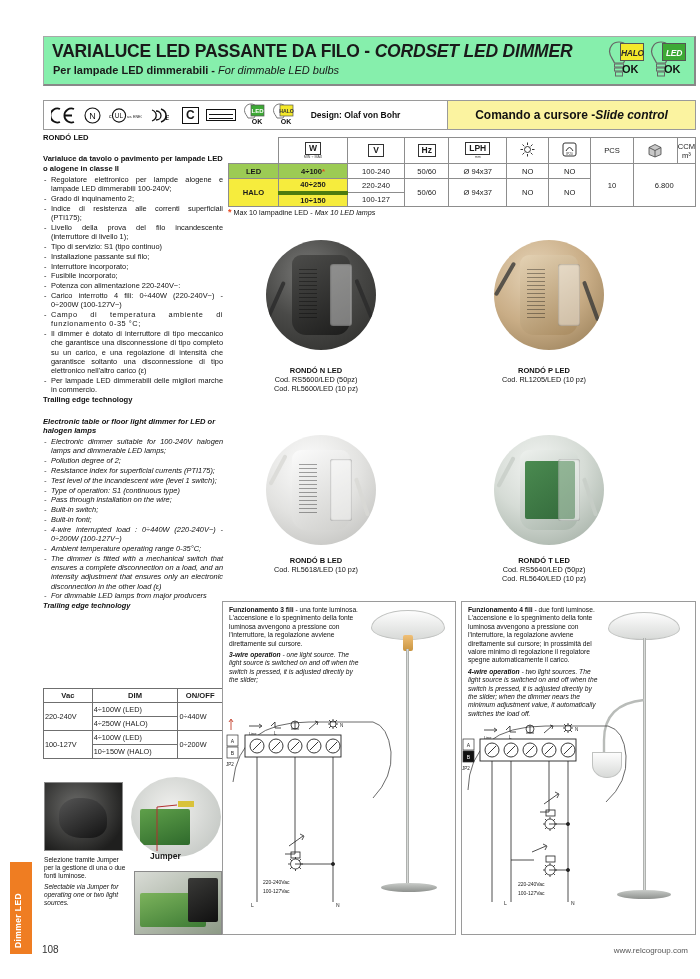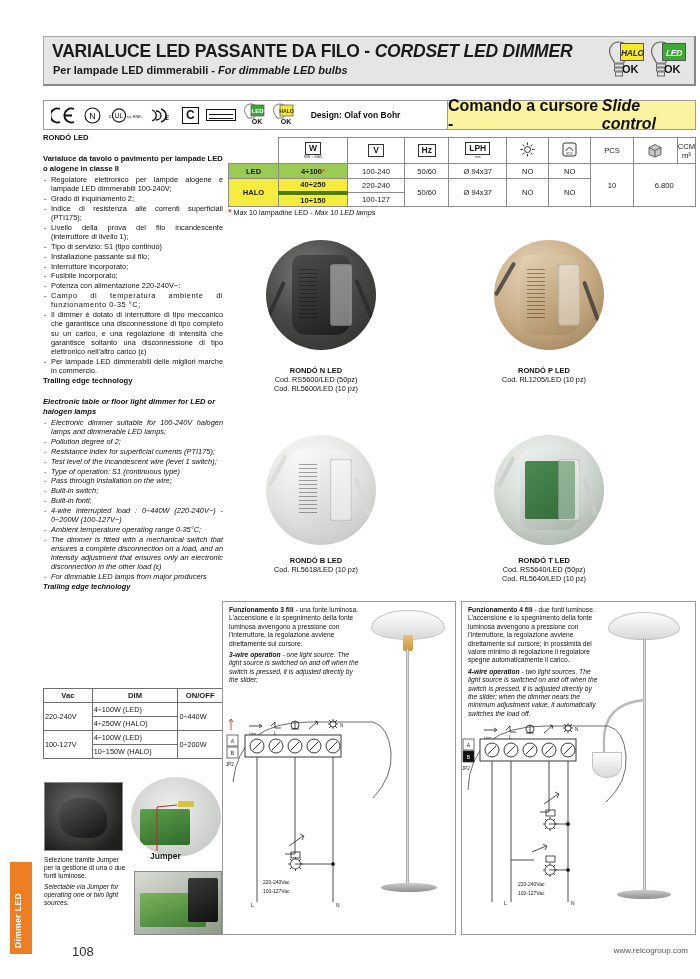--- a/index.html
+++ b/index.html
@@ -23,32 +23,32 @@
     letter-spacing:.4px;
     transform: rotate(-90deg);
     transform-origin: left top;
     position:absolute; left:3px; top:86px;
     white-space:nowrap;
   }
 
   
   .title-box {
     position:absolute; left:43px; top:36px; width:653px; height:50px;
-    border:1px solid #a8a8a8; background:#e5e5e5;
+    border:1px solid #a8a8a8; background:#86efac;
     border-right:2px solid #888; border-bottom:2px solid #888;
   }
   .title-main {
     position:absolute; left:8px; top:4px; font-size:17.5px; font-weight:bold;
     letter-spacing:-.2px; white-space:nowrap;
   }
   .title-main em { font-style:italic; }
   .title-sub {
     position:absolute; left:9px; top:27px; font-size:11px; font-weight:bold;
   }
-  .title-sub em { font-style:italic; font-weight:bold;text-align:center; }
+  .title-sub em { font-style:italic; font-weight:normal;text-align:center; }
 
   .bulb-badges { position:absolute; right:6px; top:3px; display:flex; gap:4px; }
   .bulb-badge { position:relative; width:38px; height:42px; }
   .bulb-outline {
     position:absolute; left:0; top:1px; width:22px; height:38px;
   }
   .bulb-chip {
     position:absolute; left:12px; top:3px; width:24px; height:18px;
     border:1px solid #555; font-size:8.5px; font-weight:bold;
     color:#2a2a2a; text-align:center; line-height:18px;
@@ -80,21 +80,21 @@
     border-top:1px solid #111; border-bottom:1px solid #111;
   }
   .cert-mini-badge { position:relative; width:22px; height:24px; }
   .design-txt {
     font-size:8.5px; font-weight:bold; margin-left:10px; color:#111;
   }
   .slide-ctl {
     position:absolute; right:0; top:0; height:28px; width:248px;
     background:#fbf3a0; border-left:1px solid #9a9a9a;
     display:flex; align-items:center; justify-content:center;
-    font-size:16px; font-weight:bold; color:#111;
+    font-size:12px; font-weight:bold; color:#111;
   }
   .slide-ctl em { font-style:italic; }
 
   
   .left-col {
     position:absolute; left:43px; top:133px; width:180px;
     font-size:7.4px; line-height:9.3px; color:#111;
   }
   .lc-h { font-weight:bold; font-size:7.6px; }
   .lc-h2 { font-weight:bold; font-size:7.6px; margin-bottom:2px;margin-top:12px; }
@@ -235,21 +235,21 @@
   .lamp-base {
     position:absolute; height:9px; border-radius:50%;
     background:linear-gradient(180deg,#c9ccc9,#8e918e);
   }
 
   
   .wire-svg { position:absolute; left:0; top:0; }
 
   
   .page-num {
-    position:absolute; left:42px; top:944px; font-size:13px; color:#333;margin-left:30px;
+    position:absolute; left:42px; top:944px; font-size:10px; color:#333;
   }
   .site {
     position:absolute; right:12px; top:946px; font-size:8px; color:#555;
   }
 </style>
 </head>
 <body>
 
 <div class="side-tab">
   <span>Dimmer LED</span>
@@ -349,20 +349,21 @@
   <ul class="lc-ul">
     <li>Regolatore elettronico per lampde alogene e lampade LED dimmerabili 100-240V;</li>
     <li>Grado di inquinamento 2;</li>
     <li>Indice di resistenza alle correnti superficiali (PTI175);</li>
     <li>Livello della prova del filo incandescente (interruttore di livello 1);</li>
     <li>Tipo di servizio: S1 (tipo continuo)</li>
     <li>Installazione passante sul filo;</li>
     <li>Interruttore incorporato;</li>
     <li>Fusibile incorporato;</li>
     <li>Potenza con alimentazione 220-240V~:</li>
+    <li>Carico interrotto 4 fili: 0÷440W (220-240V~) - 0÷200W (100-127V~)</li>
     <li class="spaced">Campo di temperatura ambiente di funzionamento 0-35 °C;</li>
     <li>Il dimmer è dotato di interruttore di tipo meccanico che garantisce una disconnessione di tipo completo su un carico, e una regolazione di intensità che garantisce soltanto una disconnessione di tipo elettronico nell'altro carico (ε)</li>
     <li>Per lampade LED dimmerabili delle migliori marche in commercio.</li>
   </ul>
   <div class="lc-h">Trailing edge technology</div>
 
   <div class="lc-it" style="margin-top:5px;">
     <div class="lc-h2">Electronic table or floor light dimmer for LED or halogen lamps</div>
     <ul class="lc-ul">
       <li>Electronic dimmer suitable for 100-240V halogen lamps and dimmerable LED lamps;</li>

